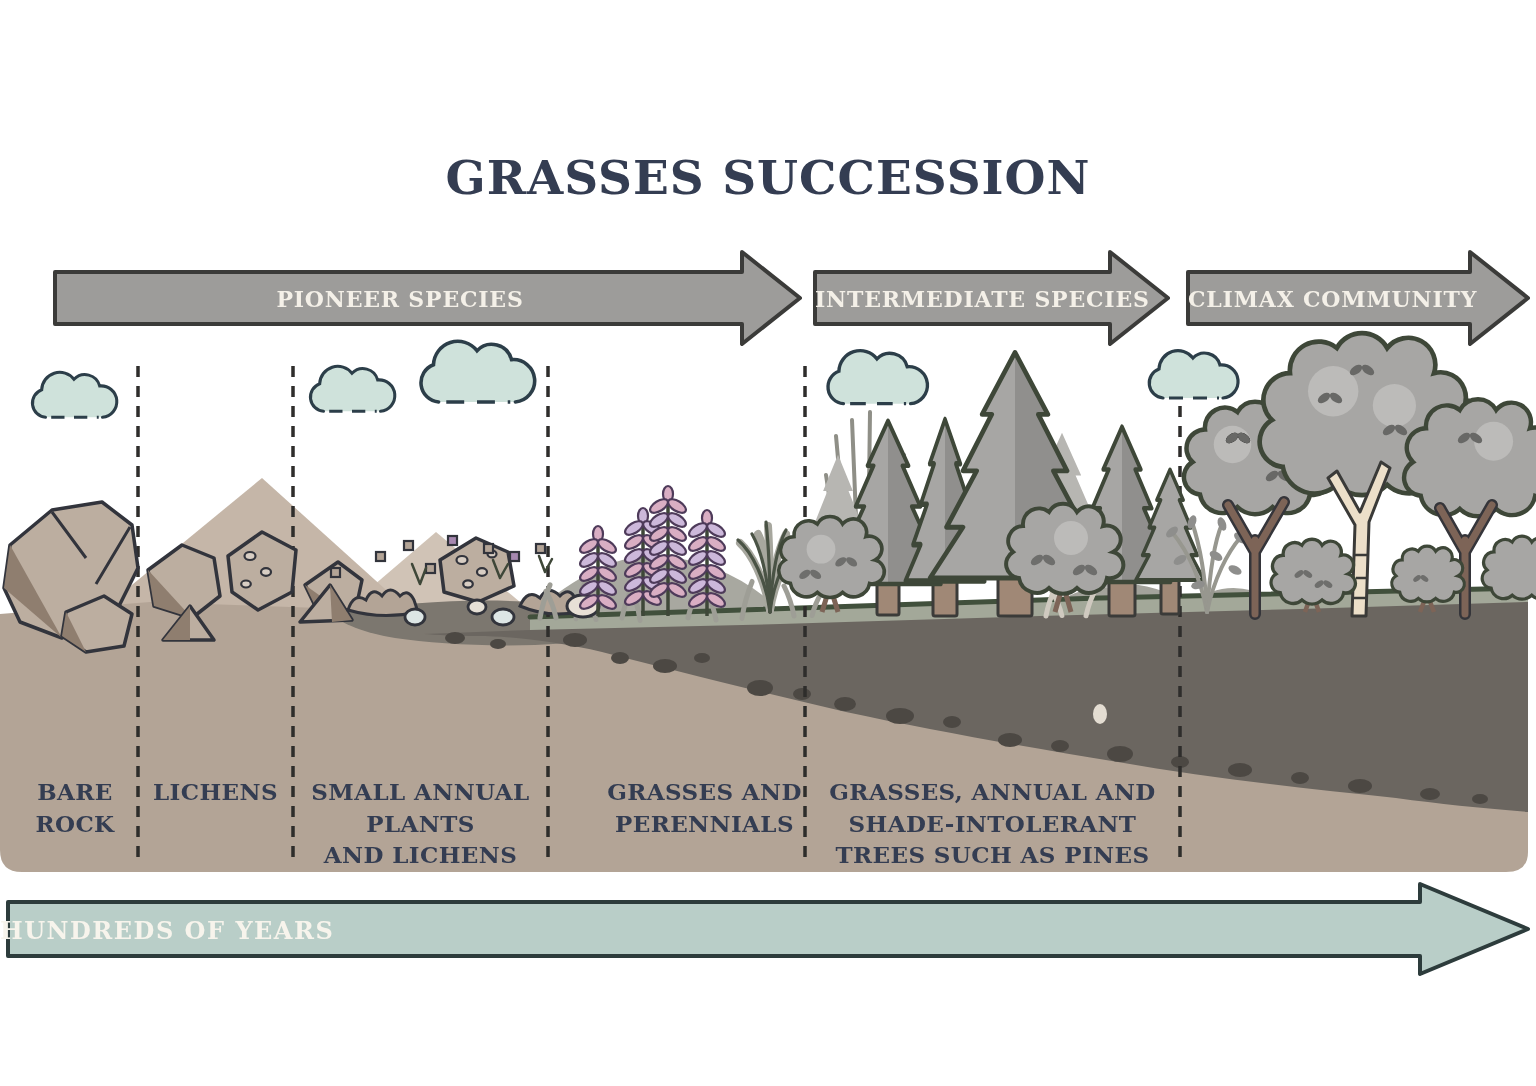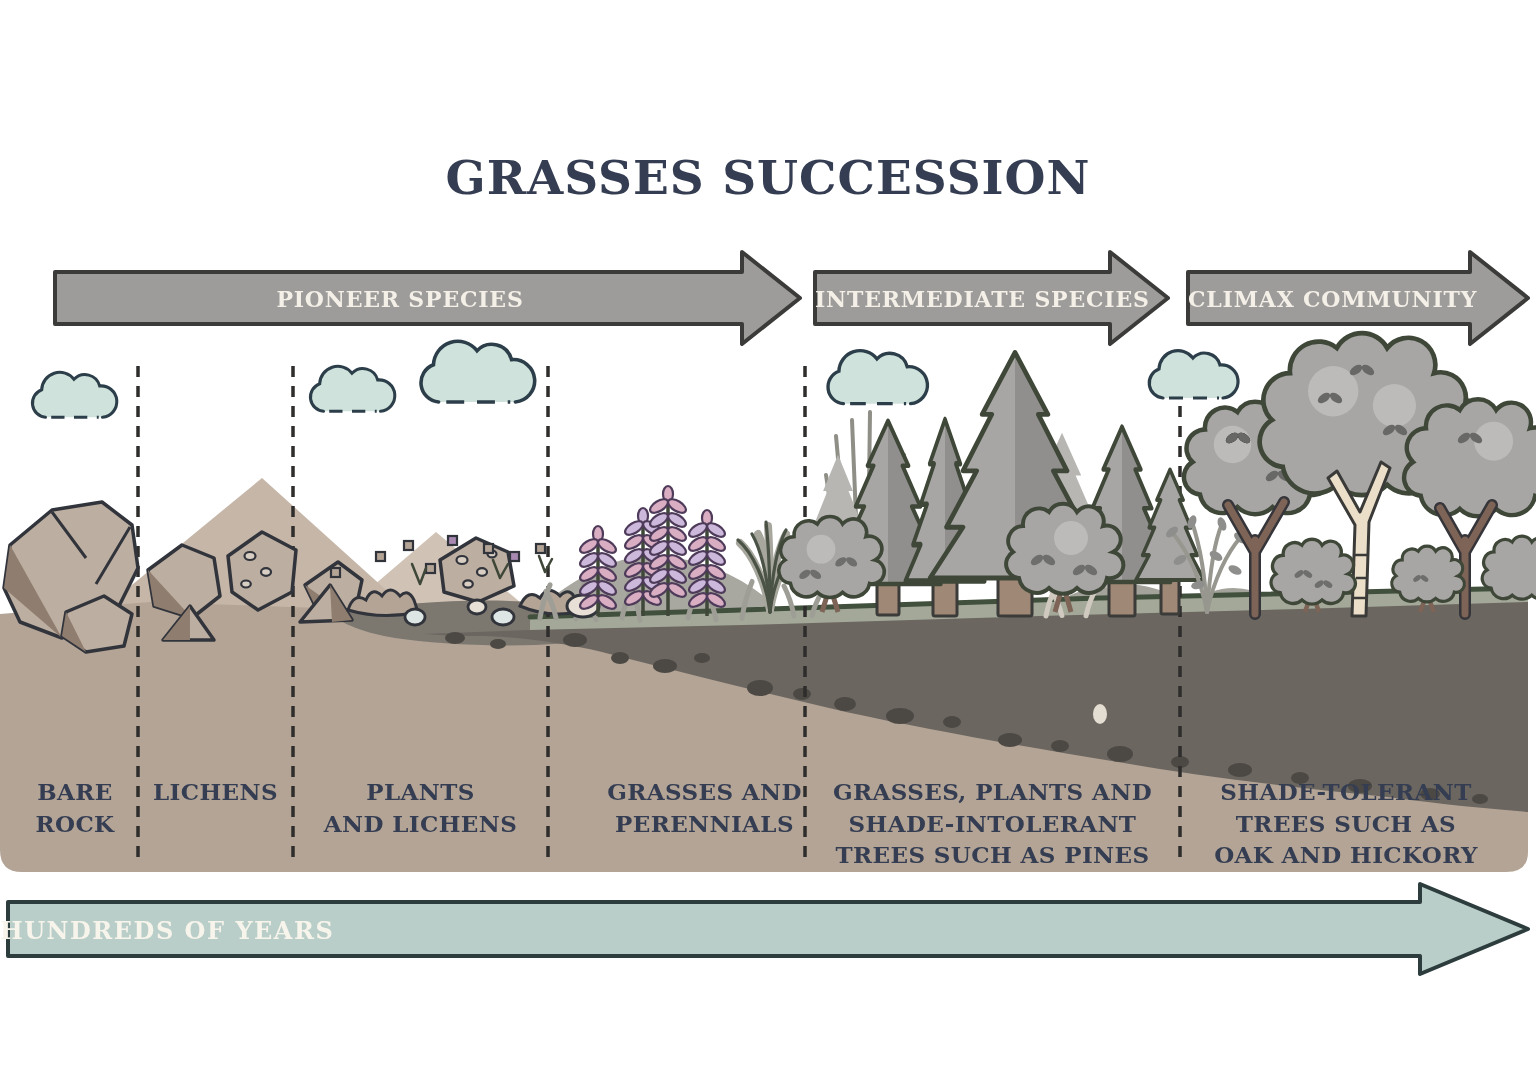--- a/index.html
+++ b/index.html
@@ -436,32 +436,28 @@
   <div class="arrow-label al-3">CLIMAX COMMUNITY</div>
 
   <div class="stage-label sl-0">
     <span>BARE</span>
     <span>ROCK</span>
   </div>
   <div class="stage-label sl-1">
     <span>LICHENS</span>
   </div>
   <div class="stage-label sl-2">
+    <span>SMALL ANNUAL</span>
     <span>PLANTS</span>
     <span>AND LICHENS</span>
   </div>
   <div class="stage-label sl-3">
     <span>GRASSES AND</span>
     <span>PERENNIALS</span>
   </div>
   <div class="stage-label sl-4">
-    <span>GRASSES, PLANTS AND</span>
+    <span>GRASSES, ANNUAL AND</span>
     <span>SHADE-INTOLERANT</span>
     <span>TREES SUCH AS PINES</span>
   </div>
-  <div class="stage-label sl-5">
-    <span>SHADE-TOLERANT</span>
-    <span>TREES SUCH AS</span>
-    <span>OAK AND HICKORY</span>
-  </div>
 
   <div class="timeline-label">HUNDREDS OF YEARS</div>
 </div>
 
 </body></html>

